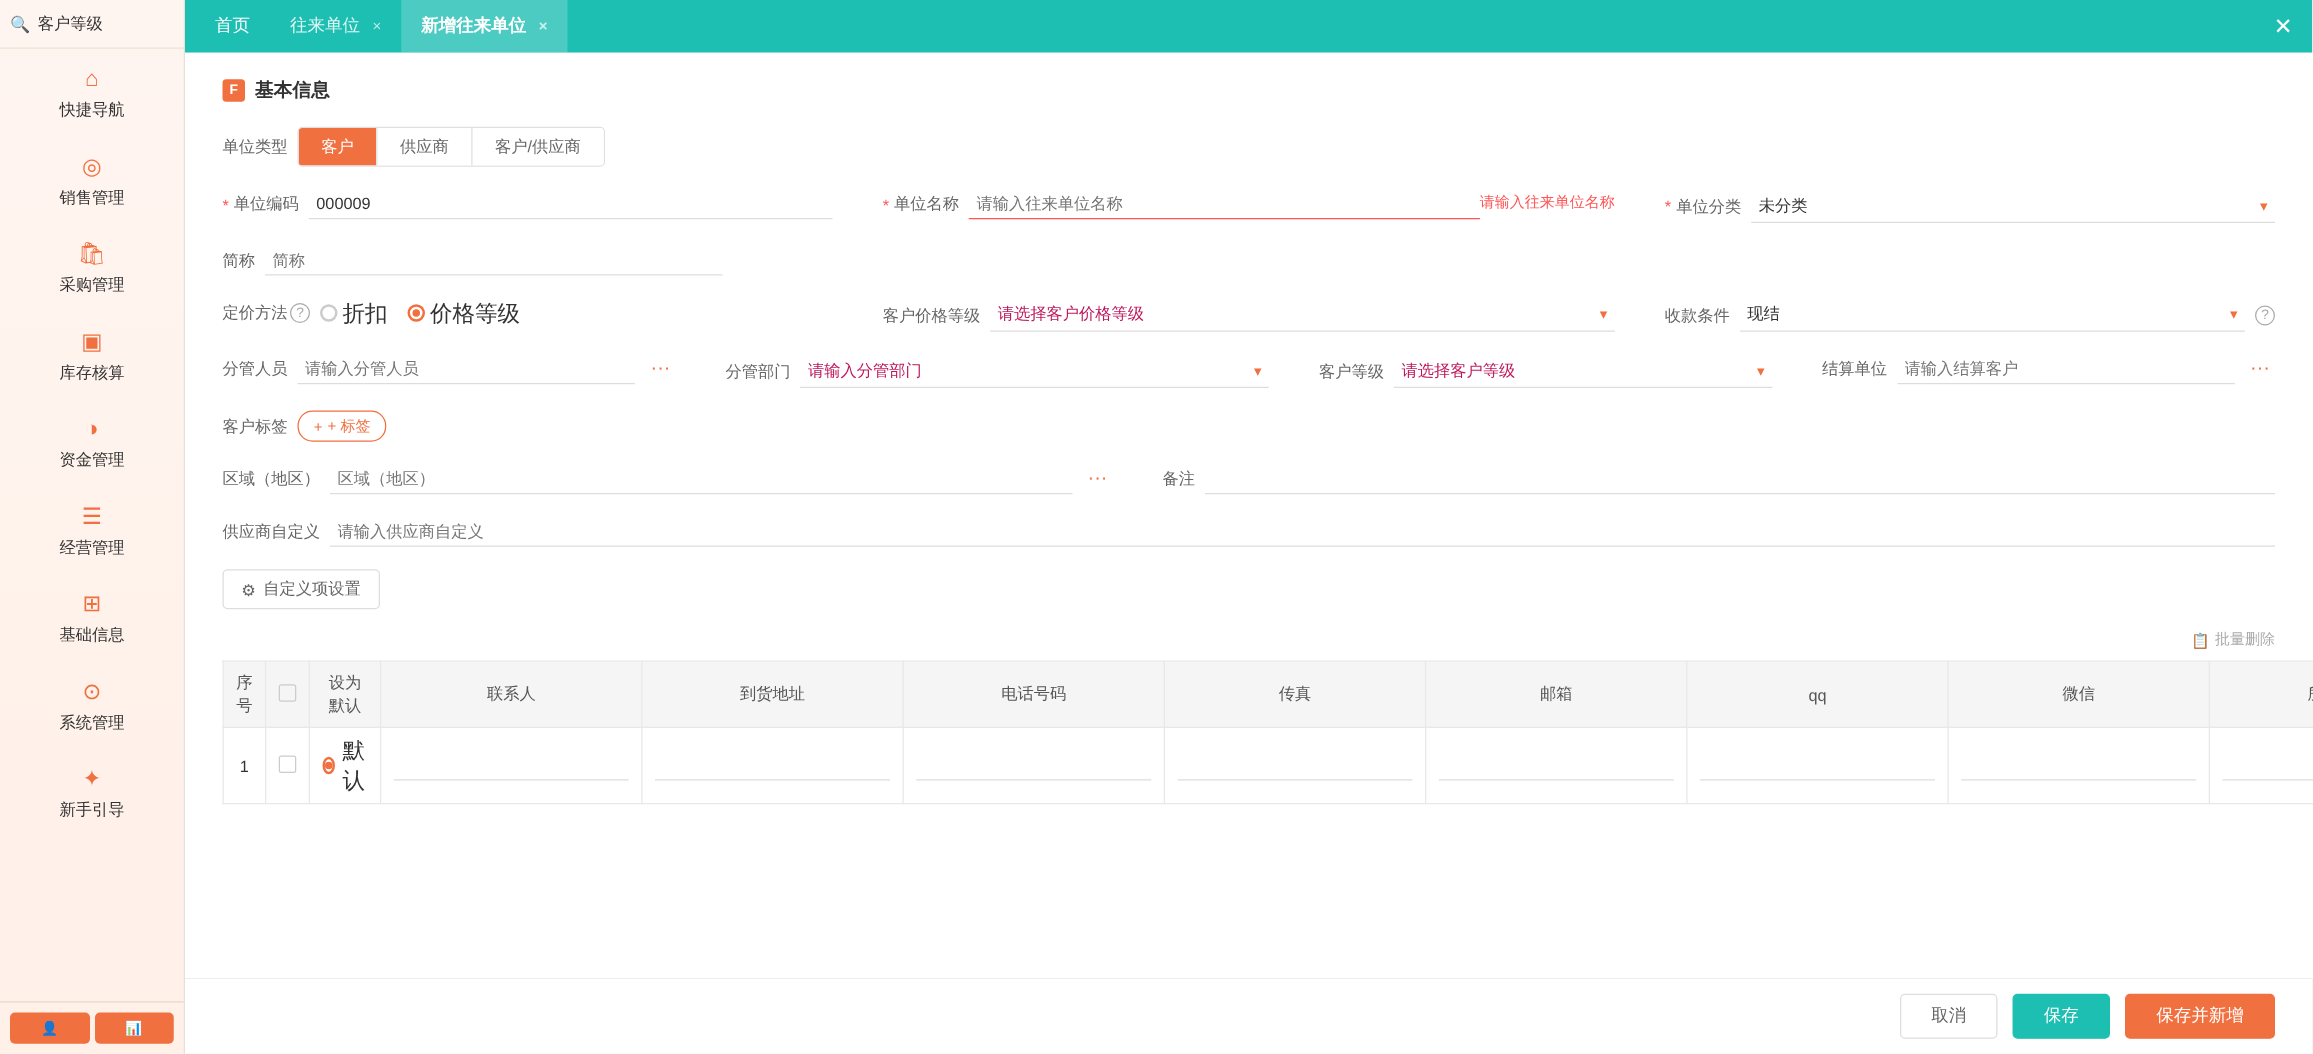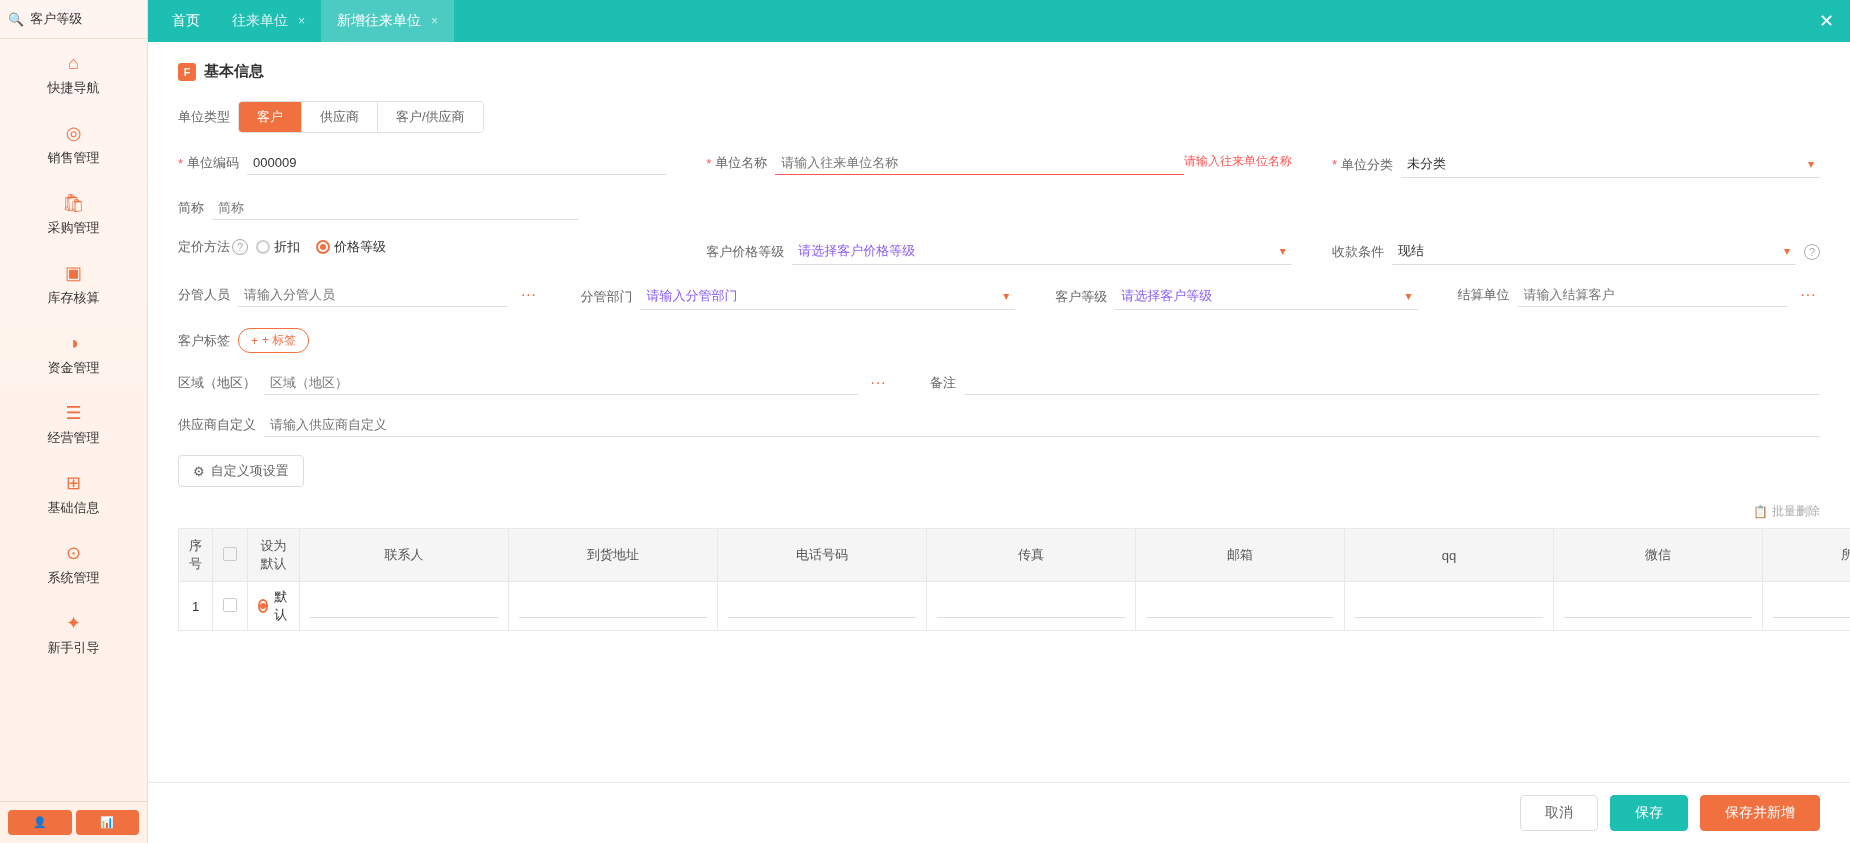--- a/index.html
+++ b/index.html
@@ -86,21 +86,21 @@
       height: 42px;
       font-size: 14px;
       color: rgba(255,255,255,0.85);
       cursor: pointer;
       gap: 6px;
       position: relative;
     }
     .tab.active {
       background: rgba(255,255,255,0.2);
       color: white;
-      font-weight: 400;
+      font-weight: 700;
     }
     .tab-close {
       font-size: 12px;
       color: rgba(255,255,255,0.7);
       cursor: pointer;
       margin-left: 4px;
     }
     .tab-home {
       color: white;
       font-size: 14px;
@@ -197,21 +197,21 @@
       border-bottom: 1px solid #ddd;
       padding: 4px 6px;
       font-size: 13px;
       color: #333;
       min-width: 160px;
       flex: 1;
       cursor: pointer;
       gap: 4px;
       background: transparent;
     }
-    .form-select .placeholder { color: #8b5cf6; flex: 1; }
+    .form-select .placeholder { color: #be185d; flex: 1; }
     .form-select .value { flex: 1; font-family: Liberation Serif, serif; }
     .chevron { color: #f07040; font-size: 12px; }
 
     
     .unit-type-group {
       display: flex;
       gap: 0;
       border: 1px solid #e0e0e0;
       border-radius: 4px;
       overflow: hidden;
@@ -235,21 +235,21 @@
     
     .radio-group {
       display: flex;
       align-items: center;
       gap: 16px;
     }
     .radio-item {
       display: flex;
       align-items: center;
       gap: 4px;
-      font-size: 13px;
+      font-size: 18px;
       color: #333;
       cursor: pointer;
     }
     .radio-circle {
       width: 14px;
       height: 14px;
       border-radius: 50%;
       border: 2px solid #ccc;
       display: flex;
       align-items: center;

